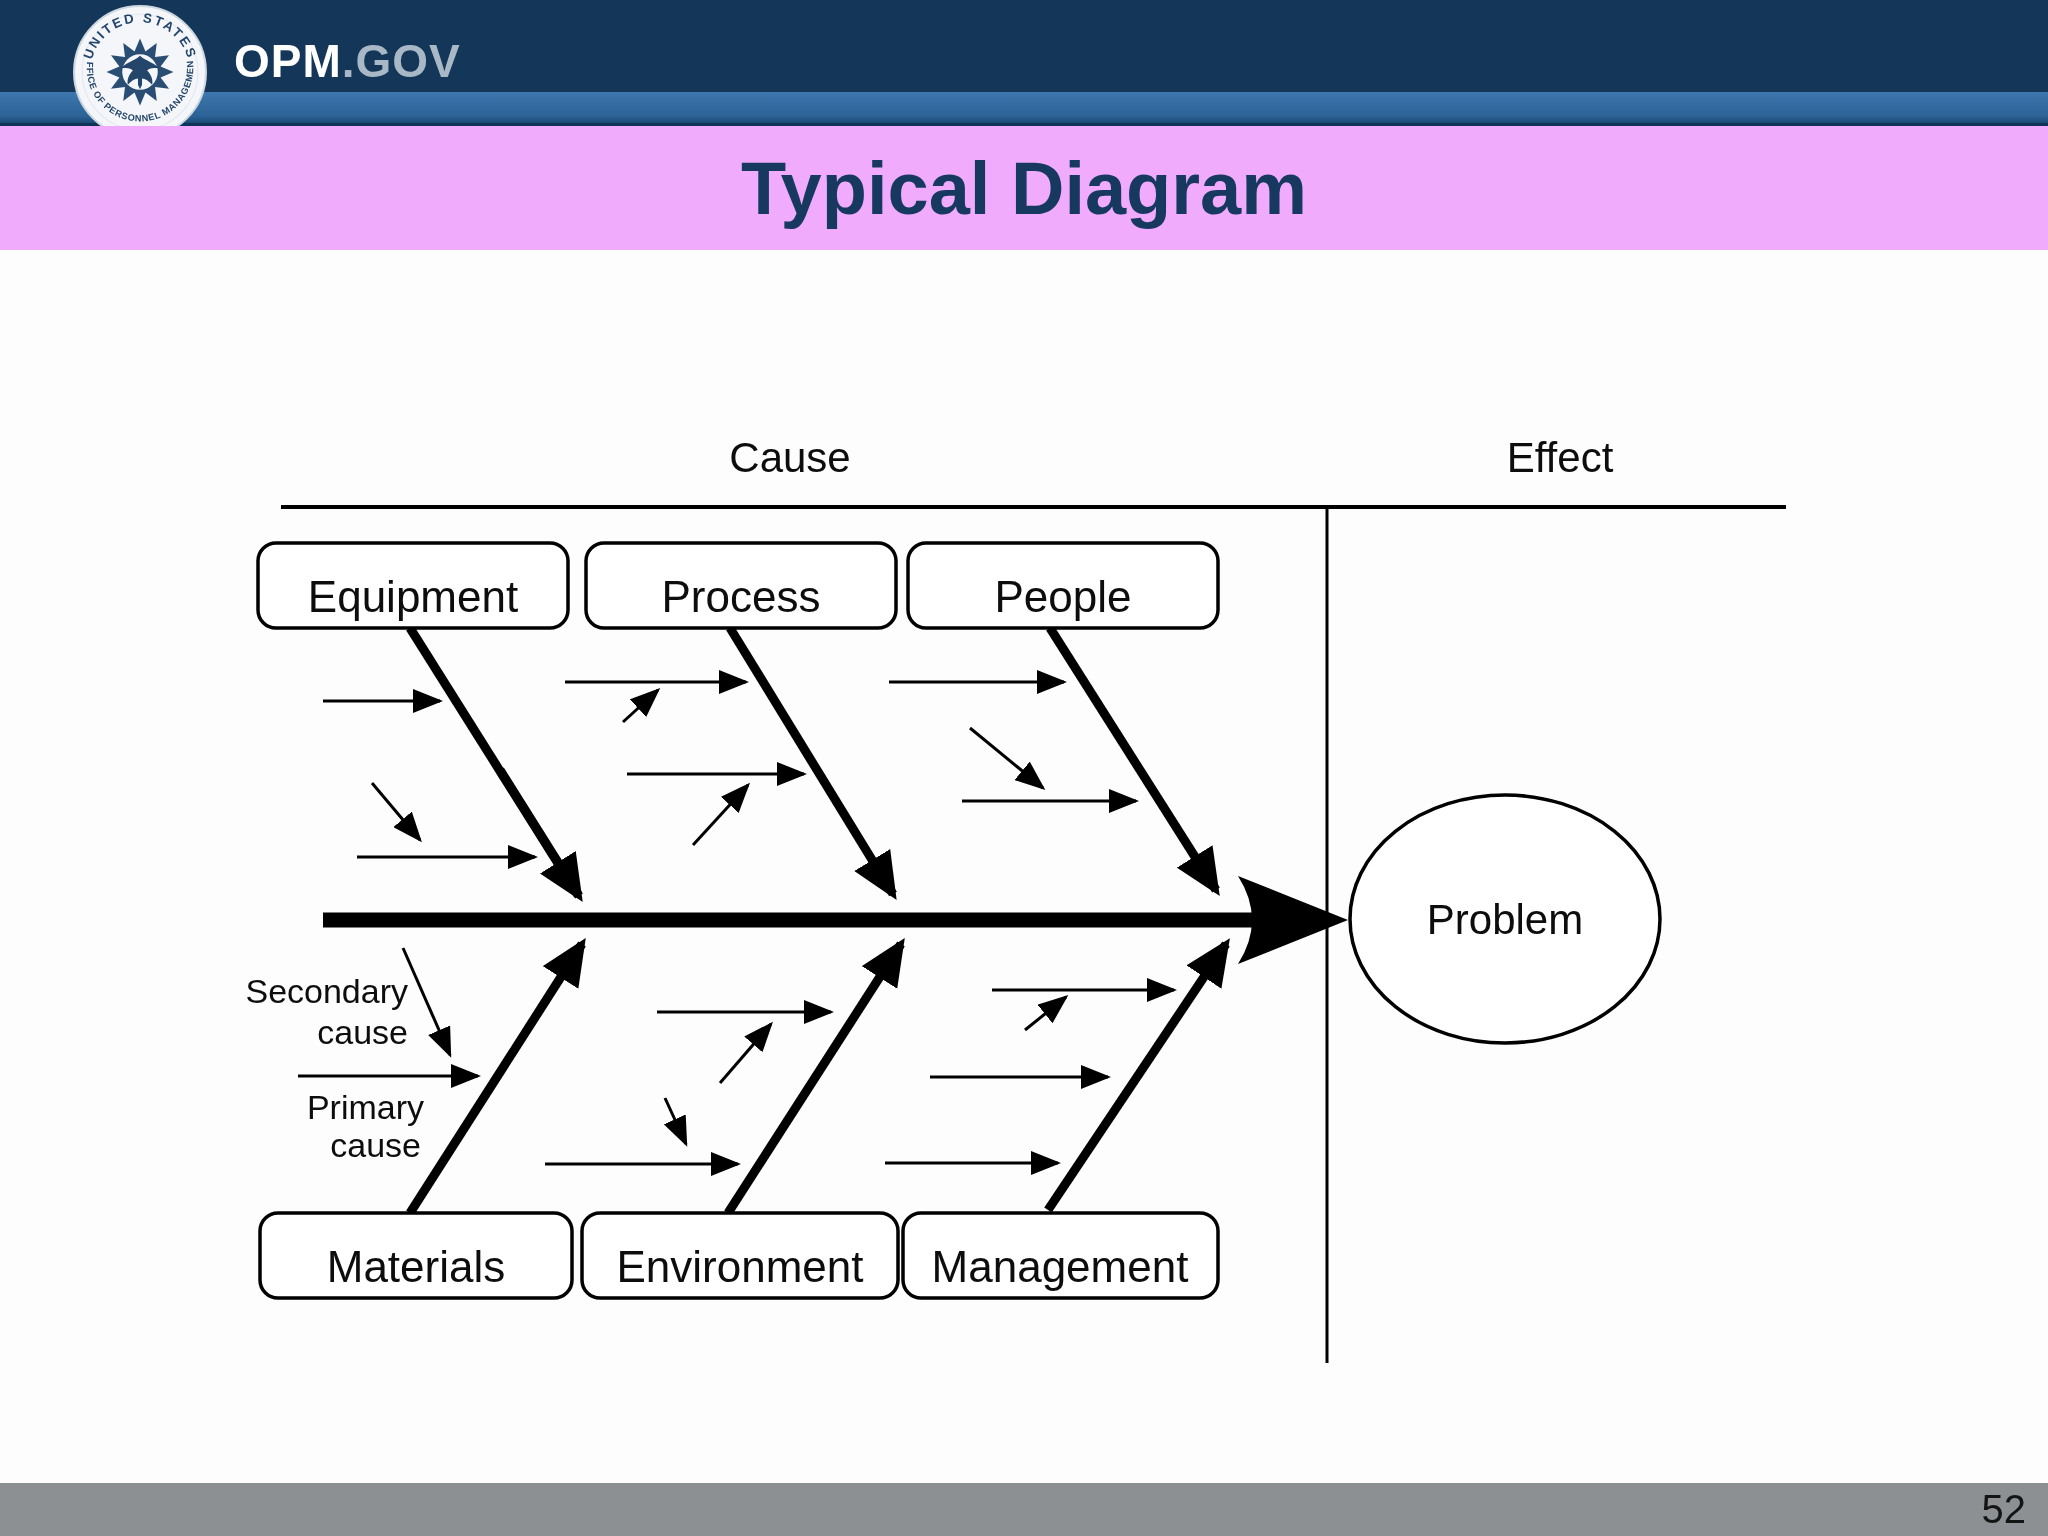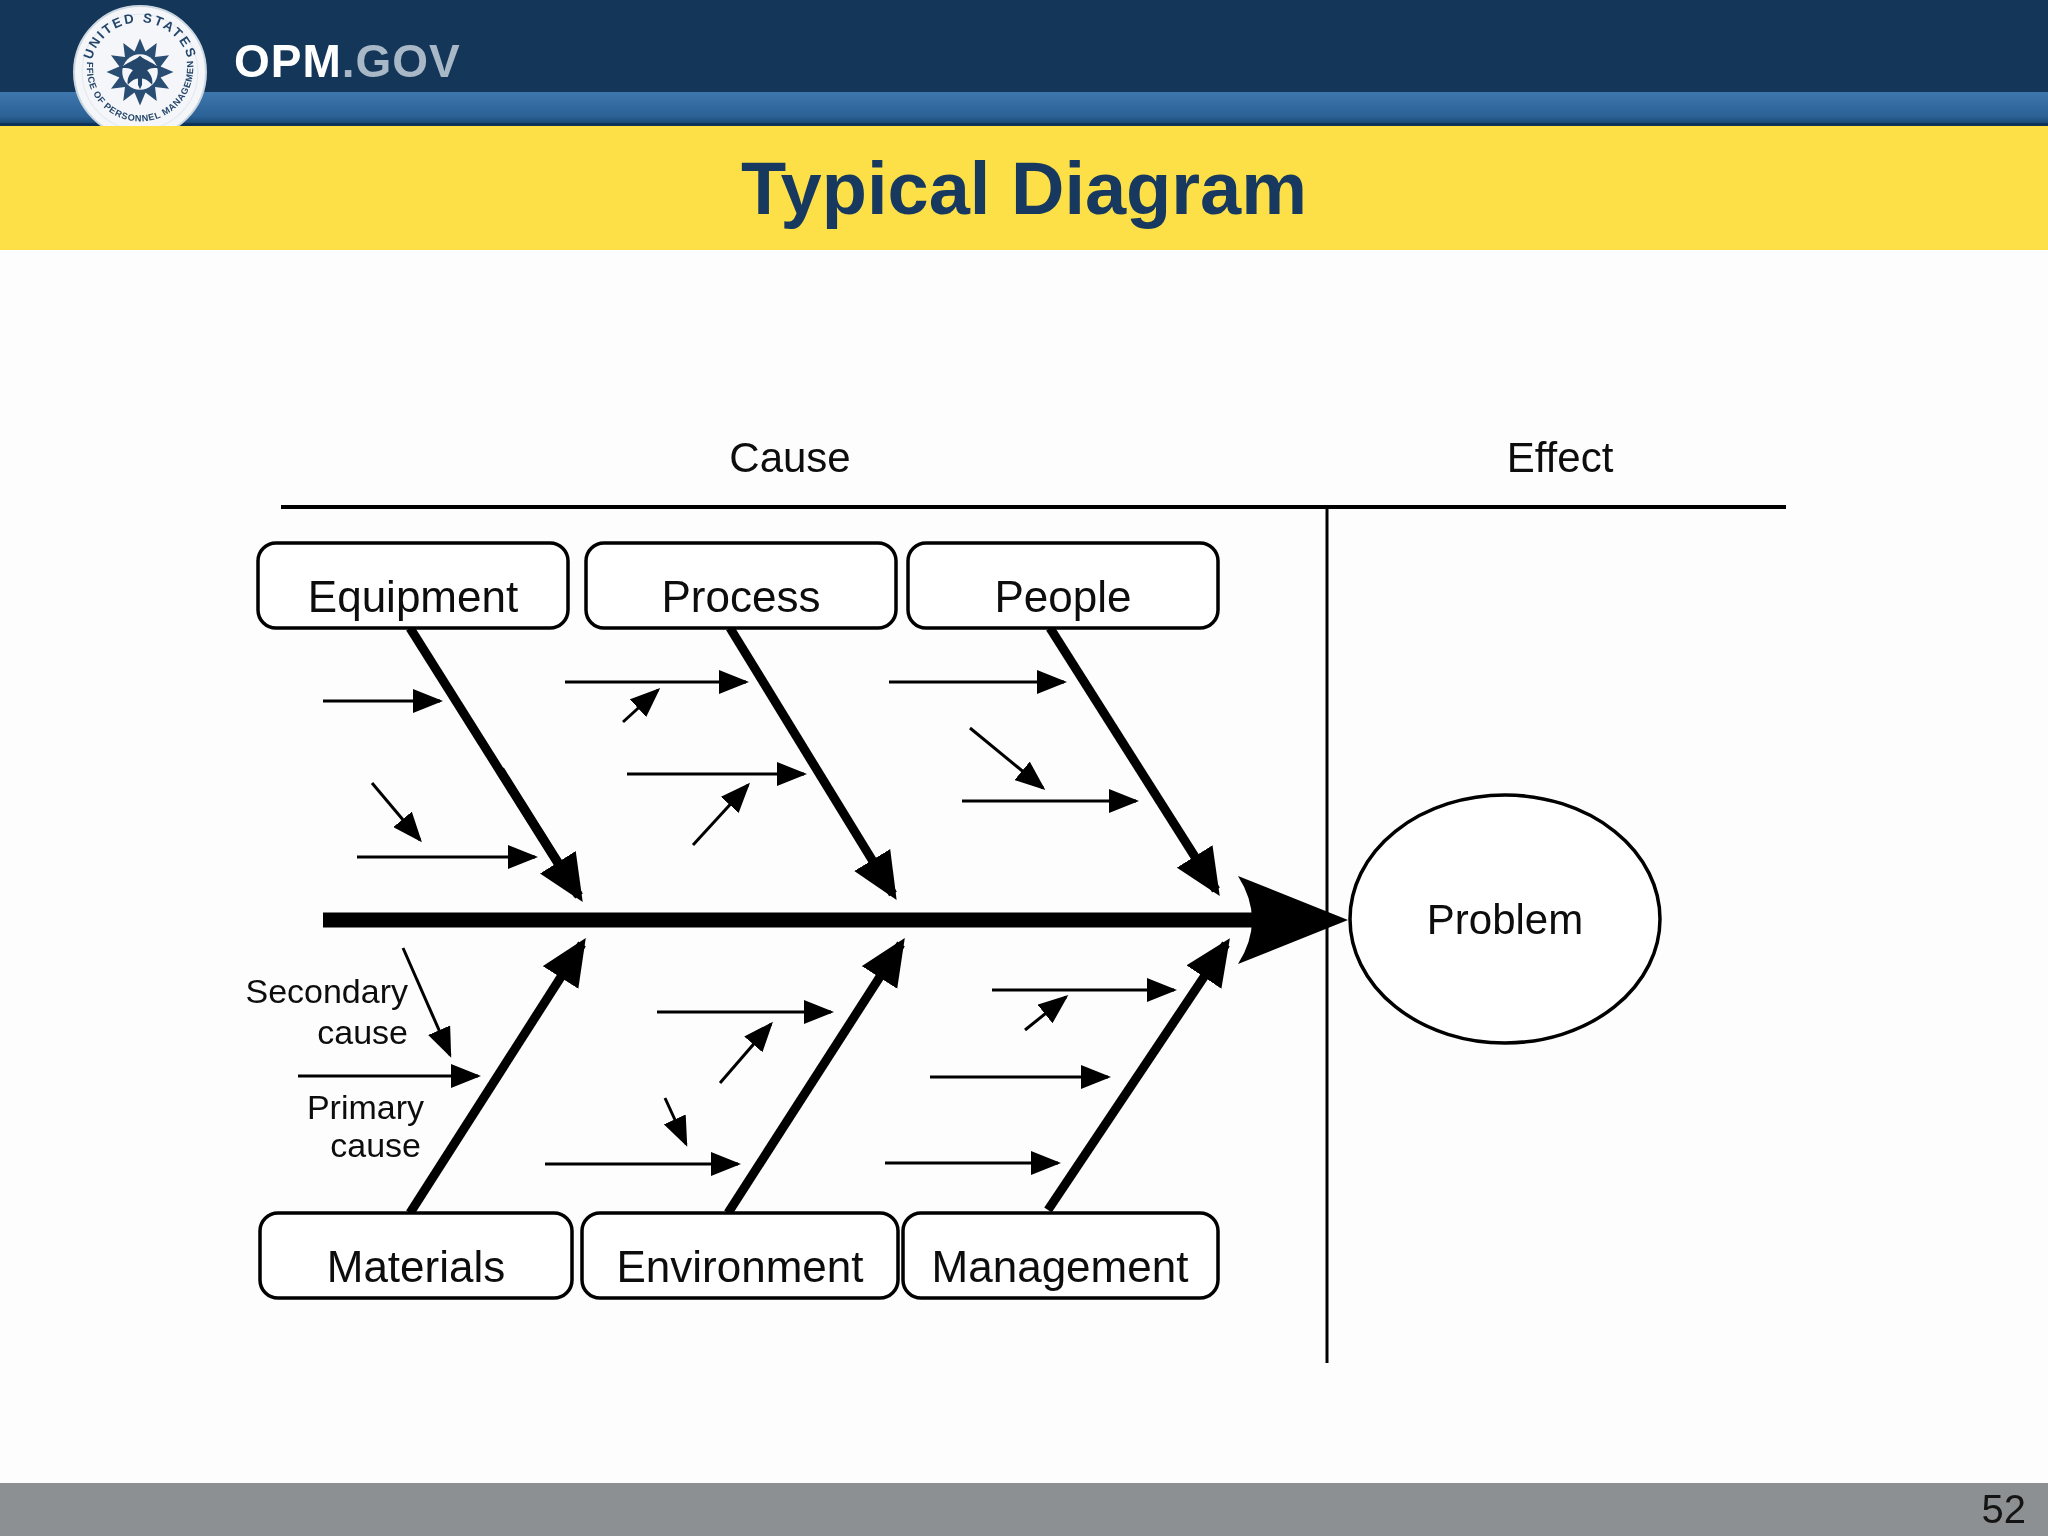--- a/index.html
+++ b/index.html
@@ -8,21 +8,21 @@
     font-family:"Liberation Sans",sans-serif;overflow:hidden;
   }
   
   .bar-dark{position:absolute;left:0;top:0;width:2048px;height:92px;background:#133659;}
   .bar-blue{
     position:absolute;left:0;top:92px;width:2048px;height:34px;
     background:linear-gradient(#3d77ad,#2c6296 78%,#1a4a77);
     border-bottom:3px solid #0f3257;box-sizing:border-box;
   }
   .title-band{
-    position:absolute;left:0;top:126px;width:2048px;height:124px;background:#fde047;
+    position:absolute;left:0;top:126px;width:2048px;height:124px;background:#f0abfc;
     display:flex;align-items:center;justify-content:center;
   }
   .slide-title{
     font-size:74px;font-weight:bold;color:#17395f;letter-spacing:0px;
   }
   .brand{
     position:absolute;left:234px;top:34px;font-size:46px;font-weight:bold;color:#ffffff;
     letter-spacing:1px;
   }
   .brand .suffix{font-weight:700;color:#a9b8c6;}

